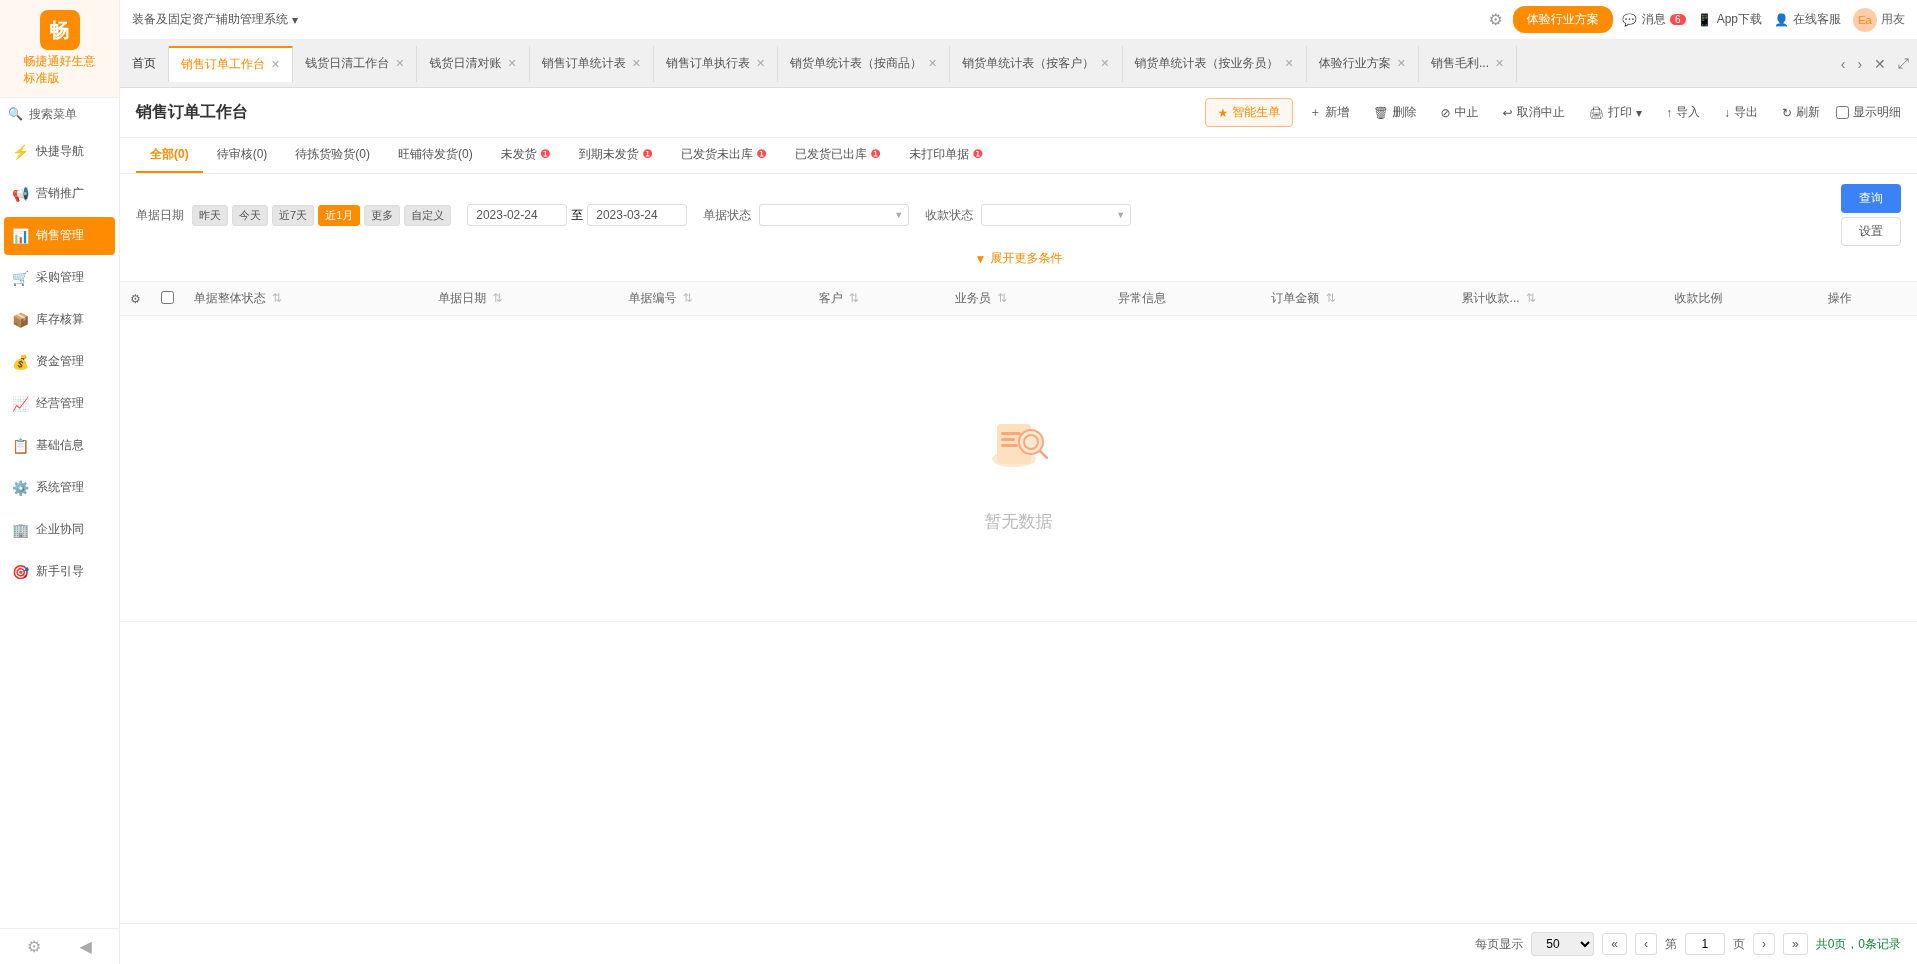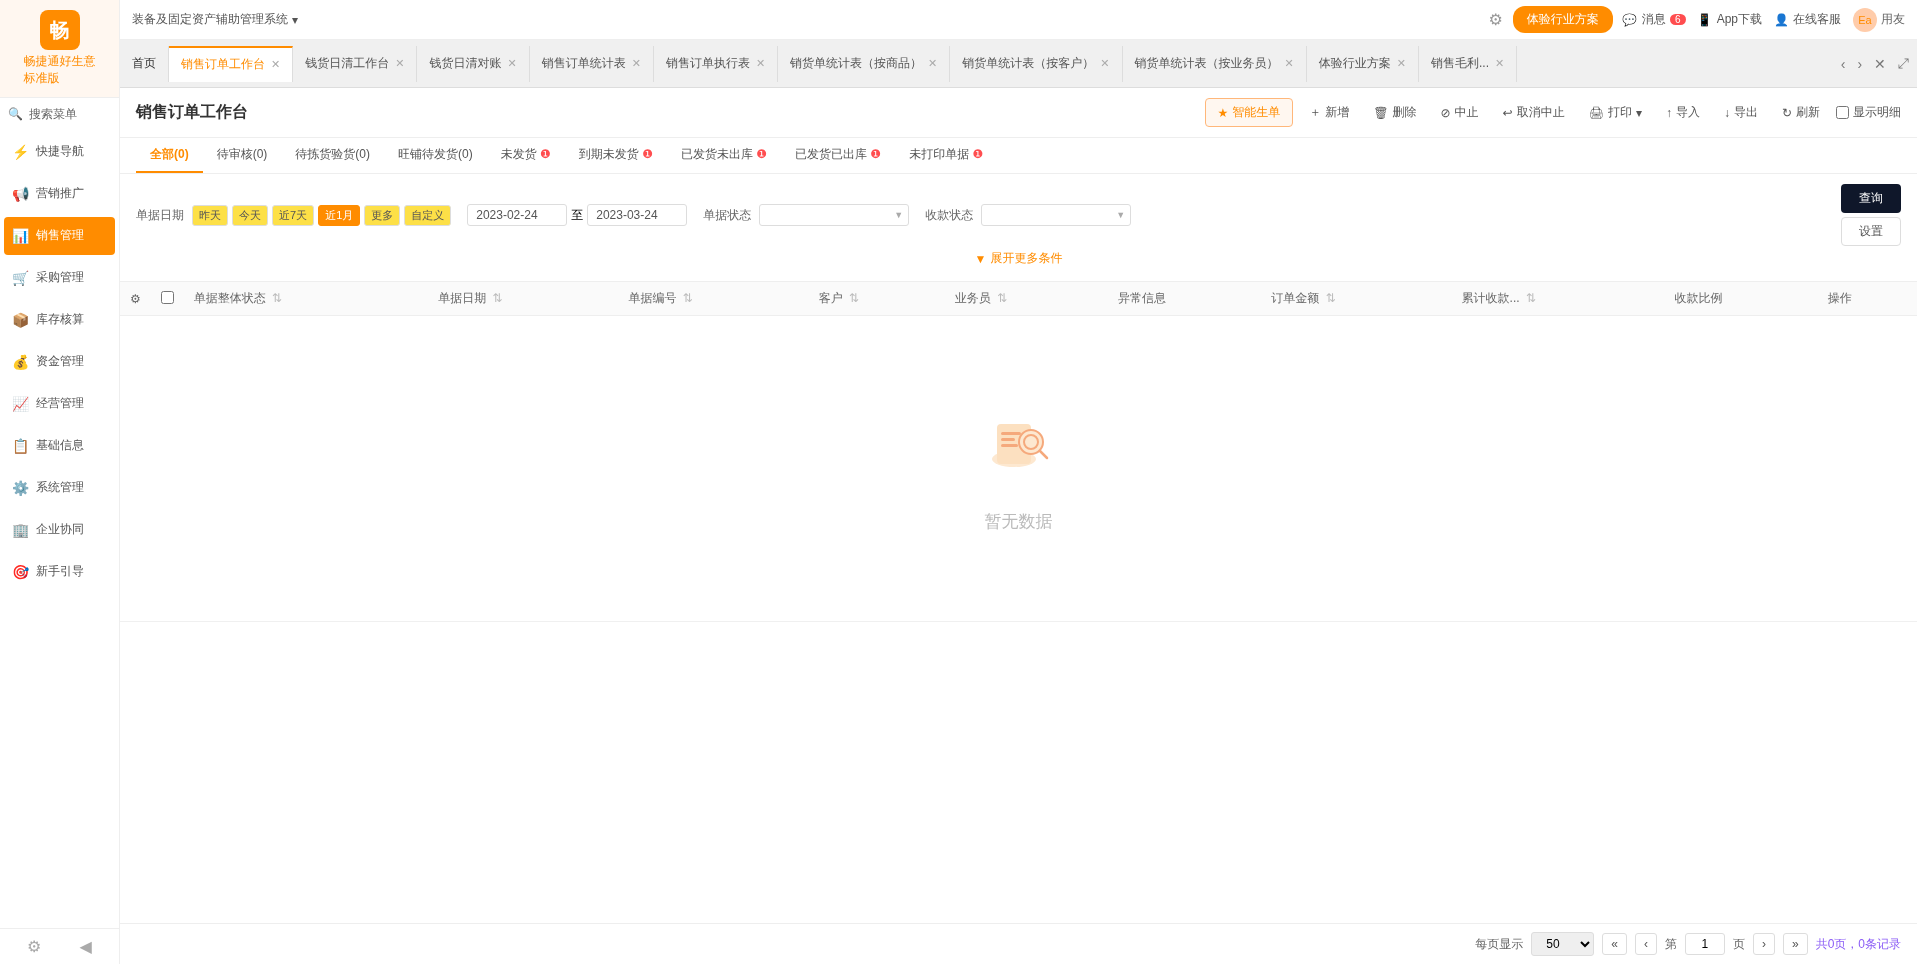--- a/index.html
+++ b/index.html
@@ -58,28 +58,28 @@
     .filter-tab.active { color: #ff8c00; border-bottom: 2px solid #ff8c00; font-weight: bold; }
     .count-red { color: #ff4d4f; }
 
     
     .search-area { background: #fff; padding: 10px 16px; border-bottom: 1px solid #eee; }
     .search-row { display: flex; align-items: center; gap: 16px; flex-wrap: wrap; }
     .search-field { display: flex; align-items: center; gap: 8px; }
     .search-label { color: #666; font-size: 12px; white-space: nowrap; }
     .search-date-range { display: flex; align-items: center; gap: 4px; }
     .date-quick-btns { display: flex; gap: 4px; flex-wrap: wrap; }
-    .date-btn { padding: 2px 6px; border: 1px solid #ddd; border-radius: 3px; cursor: pointer; font-size: 11px; color: #555; background: #fde047; }
+    .date-btn { padding: 2px 6px; border: 1px solid #ddd; border-radius: 3px; cursor: pointer; font-size: 11px; color: #555; background: #e5e5e5; }
     .date-btn.active { background: #ff8c00; color: white; border-color: #ff8c00; }
     .date-input { border: 1px solid #ddd; padding: 3px 8px; border-radius: 3px; font-size: 12px; color: #555; width: 100px; }
     .select-field { border: 1px solid #ddd; padding: 3px 20px 3px 8px; border-radius: 3px; font-size: 12px; color: #555; width: 150px; background: white; appearance: none; cursor: pointer; }
     .select-wrapper { position: relative; }
     .select-wrapper::after { content: '▼'; position: absolute; right: 6px; top: 50%; transform: translateY(-50%); font-size: 9px; color: #aaa; pointer-events: none; }
     .expand-btn { display: flex; align-items: center; gap: 4px; color: #ff8c00; cursor: pointer; font-size: 12px; justify-content: center; padding: 4px; }
-    .btn-query { background: #0f172a; color: white; border: none; padding: 6px 18px; border-radius: 4px; cursor: pointer; font-size: 12px; }
+    .btn-query { background: #3b82f6; color: white; border: none; padding: 6px 18px; border-radius: 4px; cursor: pointer; font-size: 12px; }
     .btn-setting { background: none; border: 1px solid #ddd; color: #555; padding: 5px 14px; border-radius: 4px; cursor: pointer; font-size: 12px; }
 
     
     .results-info { background: #fff; padding: 8px 16px; display: flex; align-items: center; justify-content: space-between; border-bottom: 1px solid #eee; }
     .results-actions { display: flex; gap: 8px; }
     .results-action-btn { display: flex; align-items: center; gap: 3px; color: #555; font-size: 12px; cursor: pointer; padding: 3px 8px; border: 1px solid #ddd; border-radius: 3px; }
     .dot-red { width: 8px; height: 8px; background: #ff4d4f; border-radius: 50%; display: inline-block; }
     .dot-orange { width: 8px; height: 8px; background: #ff8c00; border-radius: 50%; display: inline-block; }
     .dot-green { width: 8px; height: 8px; background: #52c41a; border-radius: 50%; display: inline-block; }
 
@@ -95,21 +95,21 @@
     .empty-icon { font-size: 60px; margin-bottom: 12px; }
     .empty-text { font-size: 17px; color: #bbb; }
 
     
     .pagination { background: #fff; padding: 8px 16px; display: flex; align-items: center; justify-content: flex-end; gap: 8px; border-top: 1px solid #eee; }
     .pagination-label { color: #666; font-size: 12px; }
     .pagination-select { border: 1px solid #ddd; padding: 3px 10px; border-radius: 3px; font-size: 12px; }
     .pagination-btn { border: 1px solid #ddd; background: white; padding: 3px 8px; border-radius: 3px; cursor: pointer; color: #555; font-size: 12px; }
     .pagination-btn:disabled { color: #ccc; cursor: not-allowed; }
     .pagination-input { border: 1px solid #ddd; width: 40px; text-align: center; padding: 3px; border-radius: 3px; font-size: 12px; }
-    .pagination-total { color: #8b5cf6; font-size: 12px; }
+    .pagination-total { color: #15803d; font-size: 12px; }
 
     
     ::-webkit-scrollbar { width: 6px; height: 6px; }
     ::-webkit-scrollbar-track { background: #f1f1f1; }
     ::-webkit-scrollbar-thumb { background: #ccc; border-radius: 3px; }
   </style>
 </head>
 <body>
 
 <div class="sidebar">

